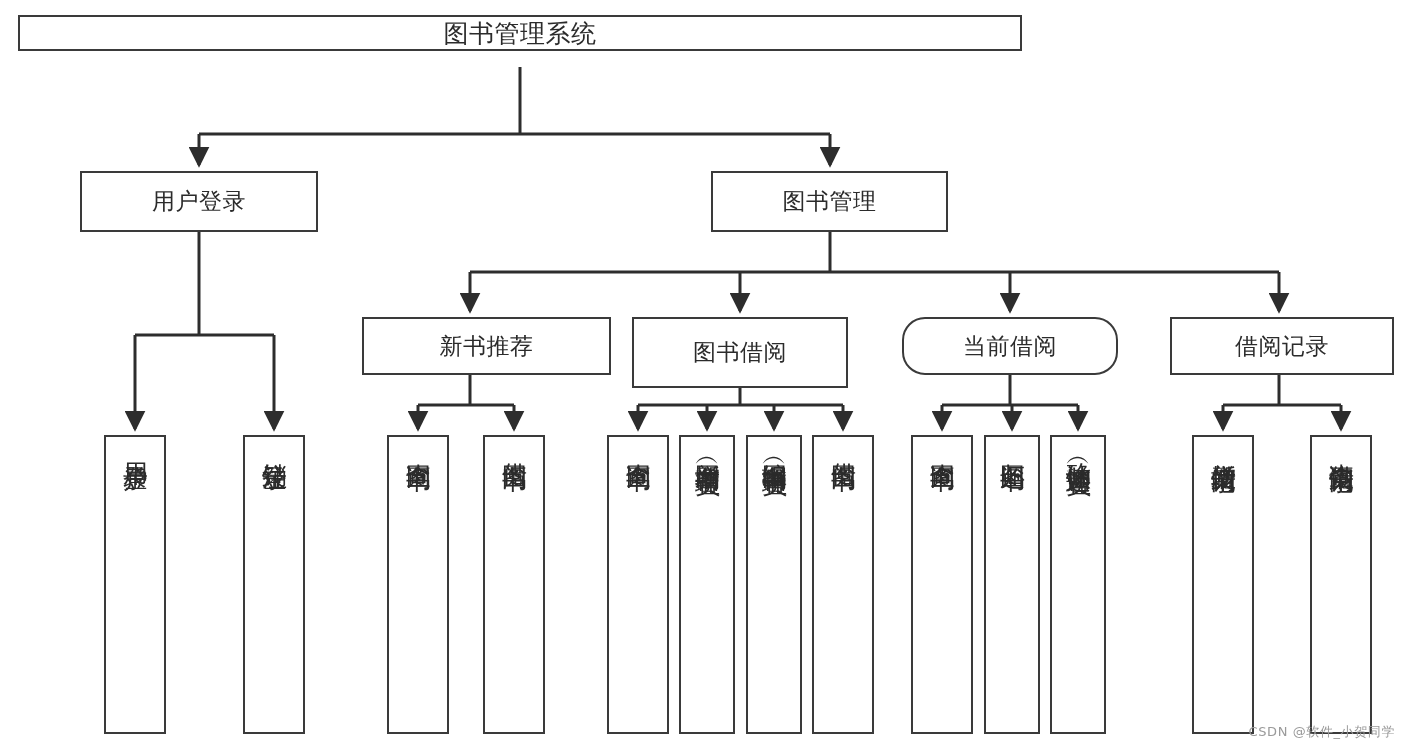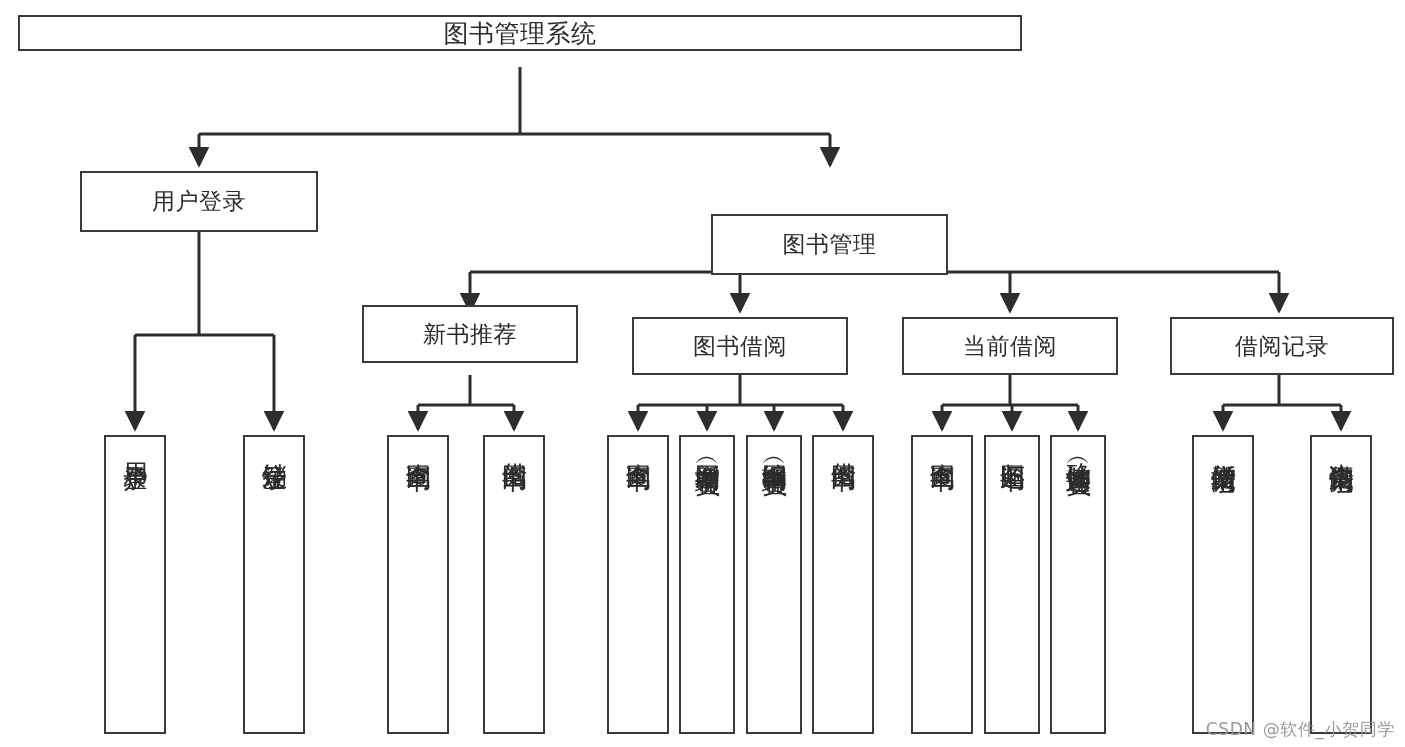--- a/index.html
+++ b/index.html
@@ -55,21 +55,21 @@
     text-align: left;
     white-space: nowrap;
   }
   .node.root {
     font-size: 25px;
   }
   .watermark {
     position: absolute;
     right: 10px;
     bottom: 6px;
-    font-size: 17px;
+    font-size: 13px;
     color: #9a9a9a;
     letter-spacing: 0.6px;
     white-space: nowrap;
   }
 </style>
 </head>
 <body>
 
 <div id="diagram-root">
 
@@ -124,31 +124,31 @@
     </g>
   </svg>
 
   <div class="node horizontal root" style="left:18px; top:15px; width:1004px; height:36px;">
     <span>图书管理系统</span>
   </div>
 
   <div class="node horizontal" style="left:80px; top:171px; width:238px; height:61px;">
     <span>用户登录</span>
   </div>
-  <div class="node horizontal" style="left:711px; top:171px; width:237px; height:61px;margin-top:43px;">
+  <div class="node horizontal" style="left:711px; top:171px; width:237px; height:61px;">
     <span>图书管理</span>
   </div>
 
-  <div class="node horizontal" style="left:362px; top:305px; width:216px; height:58px;">
+  <div class="node horizontal" style="left:362px; top:317px; width:249px; height:58px;">
     <span>新书推荐</span>
   </div>
-  <div class="node horizontal" style="left:632px; top:317px; width:216px; height:58px;">
+  <div class="node horizontal" style="left:632px; top:317px; width:216px; height:71px;">
     <span>图书借阅</span>
   </div>
-  <div class="node horizontal" style="left:902px; top:317px; width:216px; height:58px;">
+  <div class="node horizontal" style="left:902px; top:317px; width:216px; height:58px;border-radius:23px;">
     <span>当前借阅</span>
   </div>
   <div class="node horizontal" style="left:1170px; top:317px; width:224px; height:58px;">
     <span>借阅记录</span>
   </div>
 
   <div class="node vertical" style="left:104px; top:435px; width:62px; height:299px;">
     <span class="vtext">用户登录</span>
   </div>
   <div class="node vertical" style="left:243px; top:435px; width:62px; height:299px;">

